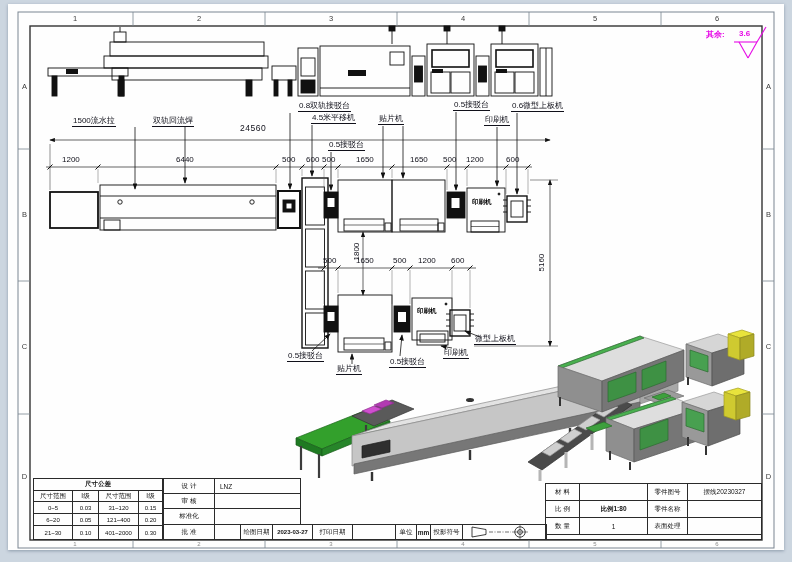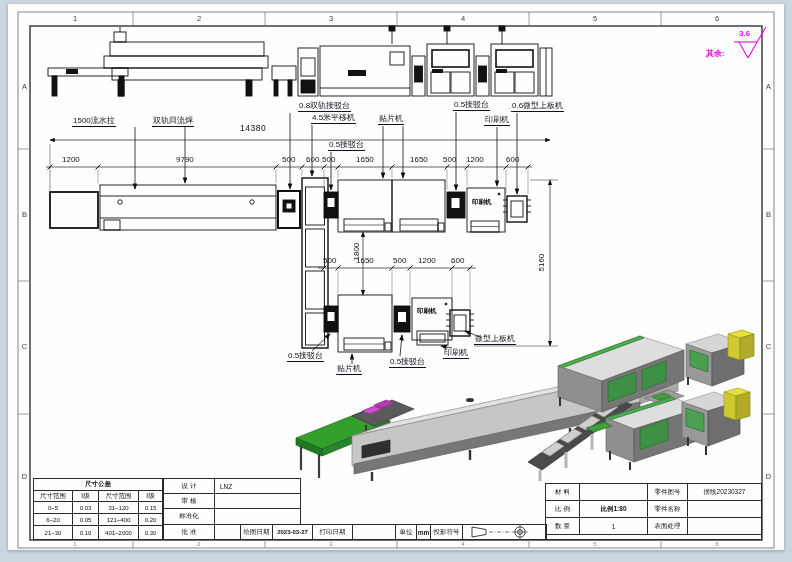--- a/index.html
+++ b/index.html
@@ -355,29 +355,29 @@
   <div class="zone zoneB" style="left:709px;top:541px">6</div>
   <div class="rowL" style="left:19px;top:82px">A</div>
   <div class="rowL" style="left:19px;top:210px">B</div>
   <div class="rowL" style="left:19px;top:342px">C</div>
   <div class="rowL" style="left:19px;top:472px">D</div>
   <div class="rowL" style="left:763px;top:82px">A</div>
   <div class="rowL" style="left:763px;top:210px">B</div>
   <div class="rowL" style="left:763px;top:342px">C</div>
   <div class="rowL" style="left:763px;top:472px">D</div>
 
-  <div class="fin" style="left:706px;top:48px">其余:</div>
+  <div class="fin" style="left:706px;top:29px">其余:</div>
   <div class="fin" style="left:739px;top:29px">3.6</div>
 
   <div class="lbl u" style="left:72px;top:116px">1500流水拉</div>
   <div class="lbl u" style="left:152px;top:116px">双轨回流焊</div>
-  <div class="lbl big" style="left:240px;top:124px">14380</div>
+  <div class="lbl big" style="left:240px;top:124px">24560</div>
 
   <div class="lbl dim" style="left:62px;top:155px">1200</div>
-  <div class="lbl dim" style="left:176px;top:155px">9790</div>
+  <div class="lbl dim" style="left:176px;top:155px">6440</div>
   <div class="lbl dim" style="left:282px;top:155px">500</div>
   <div class="lbl dim" style="left:306px;top:155px">600</div>
   <div class="lbl dim" style="left:322px;top:155px">500</div>
   <div class="lbl dim" style="left:356px;top:155px">1650</div>
   <div class="lbl dim" style="left:410px;top:155px">1650</div>
   <div class="lbl dim" style="left:443px;top:155px">500</div>
   <div class="lbl dim" style="left:466px;top:155px">1200</div>
   <div class="lbl dim" style="left:506px;top:155px">600</div>
 
   <div class="lbl dim" style="left:323px;top:256px">500</div>

